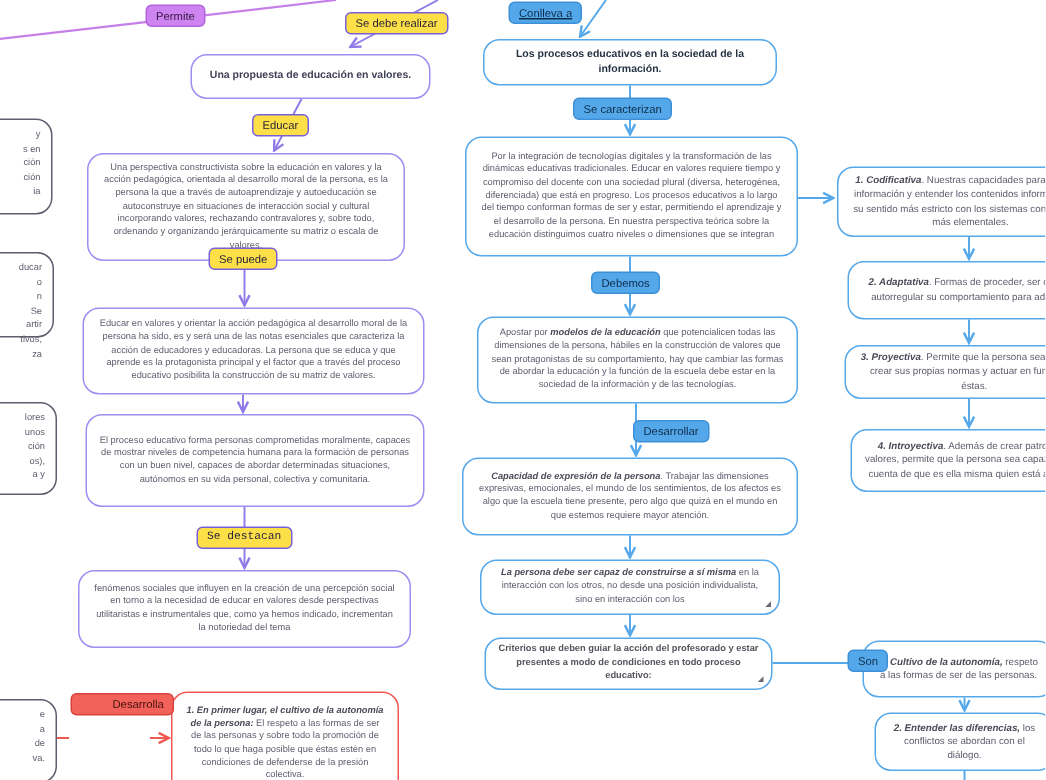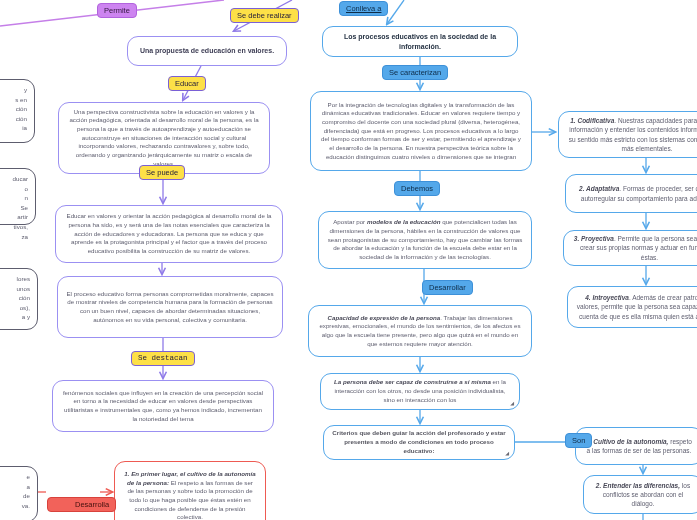--- a/index.html
+++ b/index.html
@@ -84,21 +84,21 @@
       <line x1="643" y1="465" x2="643" y2="473" marker-end="url(#ar-b)"></line>
       <line x1="643" y1="514" x2="643" y2="520"></line>
     </g>
   </svg>
 
   <div class="lbl magenta" style="left:97px;top:3px;">Permite</div>
   <div class="lbl violet" style="left:230px;top:8px;">Se debe realizar</div>
   <div class="lbl violet" style="left:168px;top:76px;">Educar</div>
   <div class="lbl violet" style="left:139px;top:165px;">Se puede</div>
   <div class="lbl violet" style="left:131px;top:351px;font-family:Liberation Mono, monospace;">Se destacan</div>
-  <div class="lbl red" style="left:47px;top:497px;padding-left:27px;">Desarrolla</div>
+  <div class="lbl red" style="left:47px;top:462px;padding-left:27px;">Desarrolla</div>
   <div class="lbl blue" style="left:339px;top:1px;text-decoration:underline;">Conlleva a</div>
   <div class="lbl blue" style="left:382px;top:65px;">Se caracterizan</div>
   <div class="lbl blue" style="left:394px;top:181px;">Debemos</div>
   <div class="lbl blue" style="left:390px;top:280px;margin-left:32px;">Desarrollar</div>
   <div class="lbl blue" style="left:529px;top:433px;margin-left:36px;">Son</div>
 
   <div class="node violet-b title-v" style="left:127px;top:36px;width:160px;height:30px;">
     <div class="txt">Una propuesta de educación en valores.</div>
   </div>
   <div class="node violet-b" style="left:58px;top:102px;width:212px;height:72px;">

